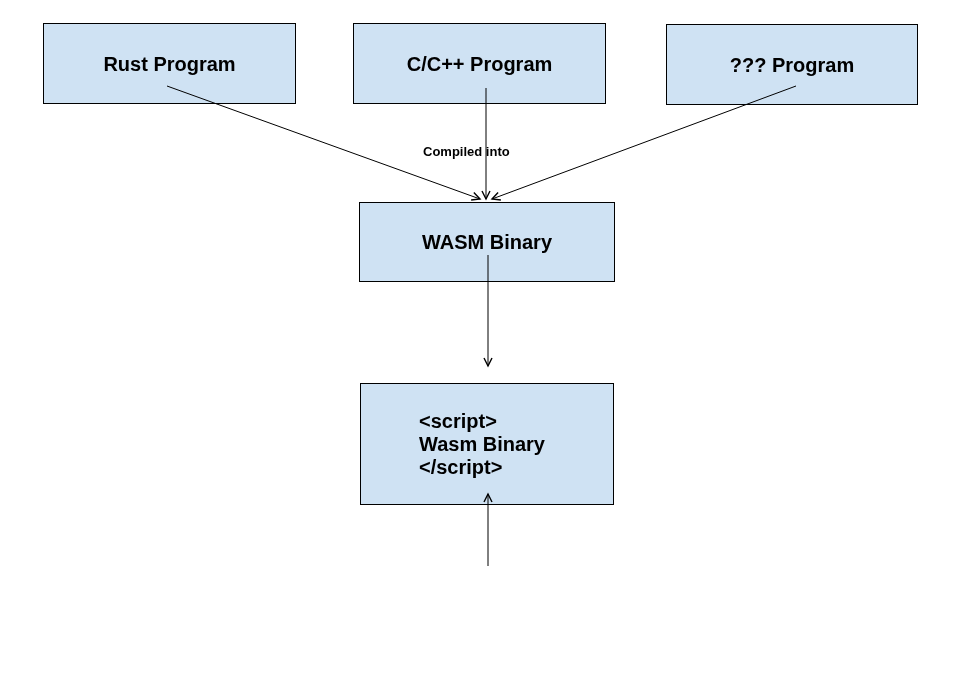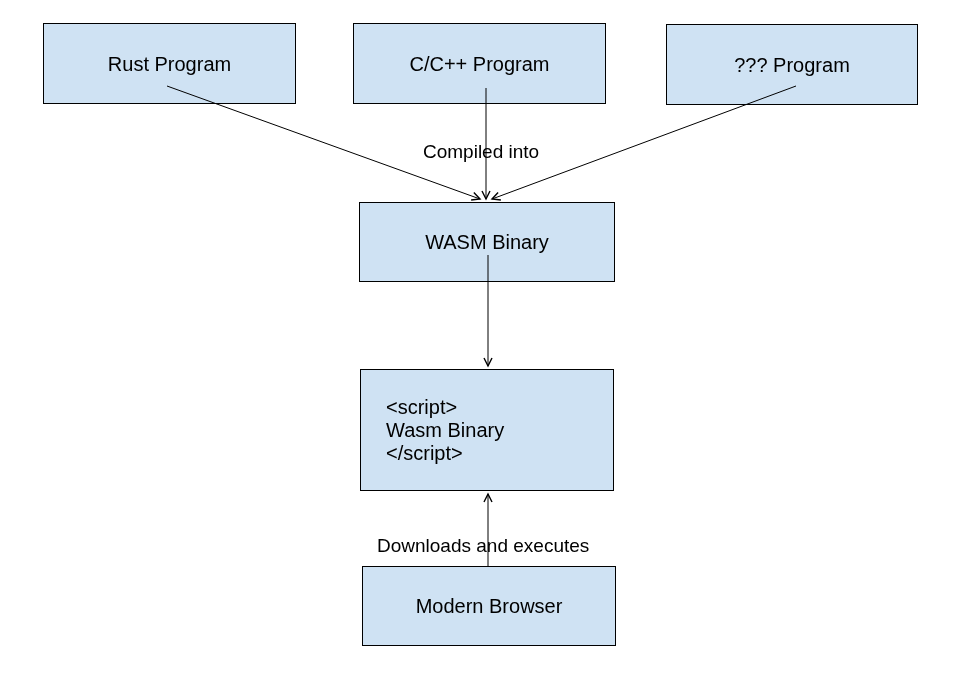--- a/index.html
+++ b/index.html
@@ -14,59 +14,60 @@
     width: 961px; height: 676px;
     background: var(--background);
     font-family: "Liberation Sans", sans-serif;
     color: var(--text);
     overflow: hidden;
   }
   .canvas {
     position: relative;
     width: 961px; height: 556px;
     background: var(--background);
+    font-weight: bold;
   }
   .node {
     position: absolute;
     background: var(--node-fill);
     border: 1px solid var(--node-border);
     display: flex;
     align-items: center;
     justify-content: center;
     font-size: 20px;
     line-height: 1.2;
     z-index: 1;
     text-align: center;
   }
   .node-rust    { left: 43px;  top: 23px;  width: 253px; height: 81px; }
   .node-c       { left: 353px; top: 23px;  width: 253px; height: 81px; }
   .node-unknown { left: 666px; top: 24px;  width: 252px; height: 81px; }
   .node-wasm    { left: 359px; top: 202px; width: 256px; height: 80px; }
   .node-script  {
-    left: 360px; top: 369px; width: 254px; height: 122px;
+    left: 360px; top: 383px; width: 254px; height: 122px;
     flex-direction: column;
     align-items: flex-start;
     justify-content: center;
-    padding-left: 25px;
+    padding-left: 58px;
     text-align: left;
   }
   .node-script .code-line { line-height: 23px; white-space: pre; }
   .node-browser { left: 362px; top: 566px; width: 254px; height: 80px; }
 
   svg.edges {
     position: absolute;
     left: 0; top: 0;
     width: 961px; height: 676px;
     z-index: 2;
     pointer-events: none;
   }
   .edge-label {
     position: absolute;
     z-index: 3;
-    font-size: 19px;
+    font-size: 13px;
     line-height: 22px;
     white-space: nowrap;
     color: var(--text);
   }
   .label-compiled  { left: 423px; top: 141px; }
   .label-included  { left: 400px; top: 313px; }
   .label-downloads { left: 377px; top: 535px; }
 </style>
 </head>
 <body>
@@ -88,37 +89,33 @@
   <div class="node node-wasm">
     <span>WASM Binary</span>
   </div>
 
   <div class="node node-script">
     <span class="code-line">&lt;script&gt;</span>
     <span class="code-line">Wasm Binary</span>
     <span class="code-line">&lt;/script&gt;</span>
   </div>
 
-  <div class="node node-browser">
-    <span>Modern Browser</span>
-  </div>
 
   <svg class="edges" viewBox="0 0 961 676" xmlns="http://www.w3.org/2000/svg">
     <defs>
       <marker id="arrowhead" markerWidth="12" markerHeight="12" refX="10" refY="6" orient="auto" markerUnits="userSpaceOnUse">
         <path d="M2,2 L10,6 L2,10" fill="none" stroke="#000000" stroke-width="1.4"></path>
       </marker>
     </defs>
     <line x1="167" y1="86" x2="480" y2="199" stroke="#000000" stroke-width="1" marker-end="url(#arrowhead)"></line>
     <line x1="486" y1="88" x2="486" y2="199" stroke="#000000" stroke-width="1" marker-end="url(#arrowhead)"></line>
     <line x1="796" y1="86" x2="492" y2="199" stroke="#000000" stroke-width="1" marker-end="url(#arrowhead)"></line>
     <line x1="488" y1="255" x2="488" y2="366" stroke="#000000" stroke-width="1" marker-end="url(#arrowhead)"></line>
     <line x1="488" y1="566" x2="488" y2="494" stroke="#000000" stroke-width="1" marker-end="url(#arrowhead)"></line>
   </svg>
 
   <div class="edge-label label-compiled">Compiled into</div>
 
   <div class="edge-label label-included">
   </div>
 
-  <div class="edge-label label-downloads">Downloads and executes</div>
 
 </div>
 
 </body></html>

